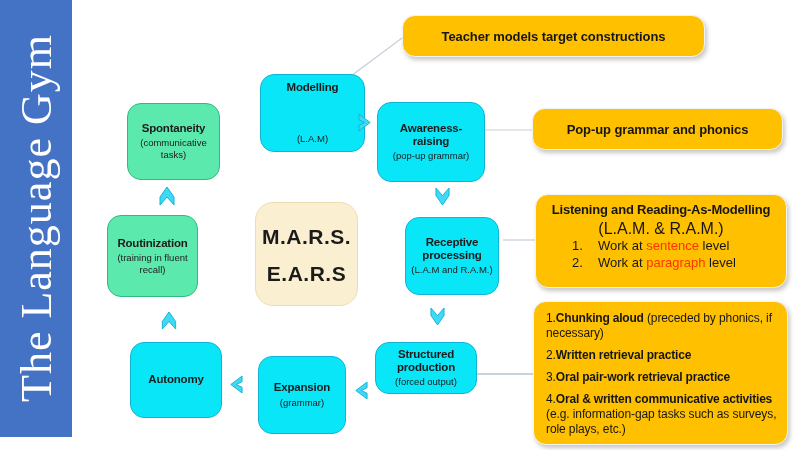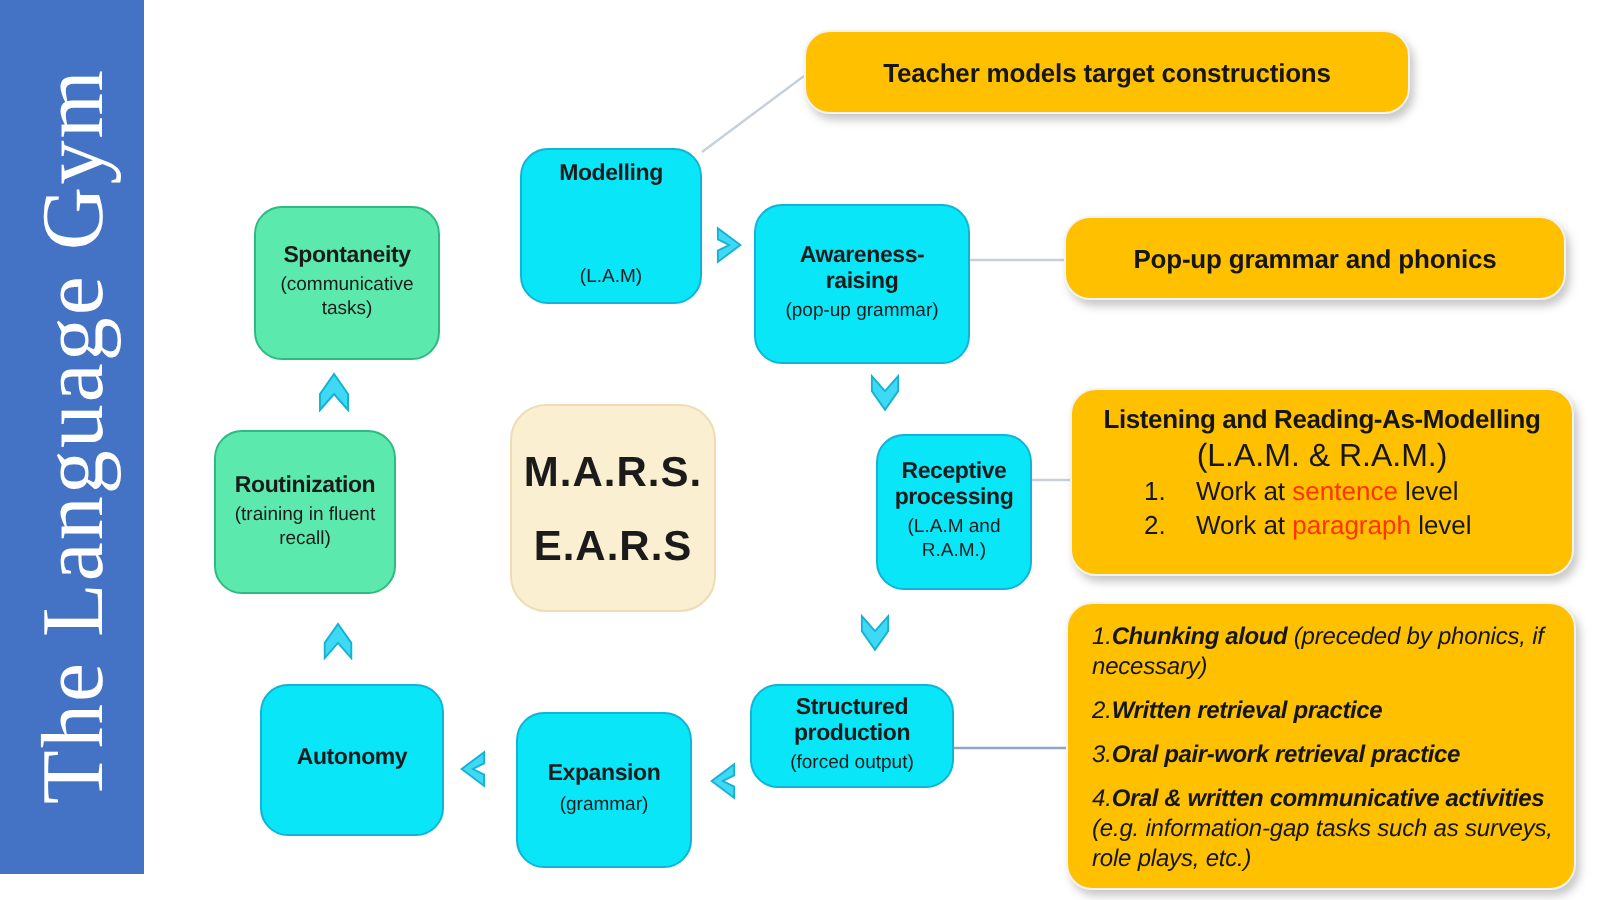--- a/index.html
+++ b/index.html
@@ -31,21 +31,21 @@
         box-shadow:2px 3px 4px rgba(110,110,110,0.38);box-sizing:border-box;color:#161616;}
   .gold.banner{display:flex;align-items:center;justify-content:center;text-align:center;
         font-size:13px;font-weight:600;letter-spacing:-0.1px;}
   .listening{padding:8px 10px 6px 10px;}
   .listening .lt{font-weight:bold;font-size:13px;text-align:center;letter-spacing:-0.2px;line-height:1.15;}
   .listening .ls{font-size:16px;text-align:center;line-height:1.2;margin-top:1px;}
   .listening .li{font-size:13px;line-height:1.3;padding-left:26px;display:flex;}
   .listening .num{width:26px;flex:none;}
   .hl{color:#FF3200;}
 
-  .practice{padding:9px 8px 20px 12px;font-style:italic;}
+  .practice{padding:9px 8px 20px 12px;}
   .practice .pi{font-size:12px;line-height:1.25;margin-bottom:7px;letter-spacing:-0.1px;}
   .practice .pi b{letter-spacing:-0.2px;}
 
   
   .chev{position:absolute;}
   .chev polygon{fill:#3ED9F4;stroke:#15b2d4;stroke-width:1;}
 
   
   #lines{position:absolute;left:0;top:0;width:800px;height:450px;pointer-events:none;}
 </style>
@@ -91,31 +91,31 @@
     <div class="pi"><span>2.</span><b>Written retrieval practice</b><span></span></div>
     <div class="pi"><span>3.</span><b>Oral pair-work retrieval practice</b><span></span></div>
     <div class="pi"><span>4.</span><b>Oral &amp; written communicative activities</b><span> (e.g. information-gap tasks such as surveys, role plays, etc.)</span></div>
   </div>
 
   <div class="mars">
     <div>M.A.R.S.</div>
     <div>E.A.R.S</div>
   </div>
 
-  <div class="stage cyan" style="left:260px;top:74px;width:91px;height:78px;gap:36px;">
+  <div class="stage cyan" style="left:260px;top:74px;width:105px;height:78px;gap:36px;">
     <div class="t">Modelling</div>
     <div class="s">(L.A.M)</div>
   </div>
 
   <div class="stage cyan" style="left:377px;top:102px;width:108px;height:80px;">
     <div class="t">Awareness-raising</div>
     <div class="s">(pop-up grammar)</div>
   </div>
 
-  <div class="stage cyan" style="left:405px;top:217px;width:78px;height:78px;margin-left:33px;">
+  <div class="stage cyan" style="left:405px;top:217px;width:94px;height:78px;">
     <div class="t">Receptive processing</div>
     <div class="s">(L.A.M and R.A.M.)</div>
   </div>
 
   <div class="stage cyan" style="left:375px;top:342px;width:102px;height:52px;">
     <div class="t">Structured production</div>
     <div class="s">(forced output)</div>
   </div>
 
   <div class="stage cyan" style="left:258px;top:356px;width:88px;height:78px;">

